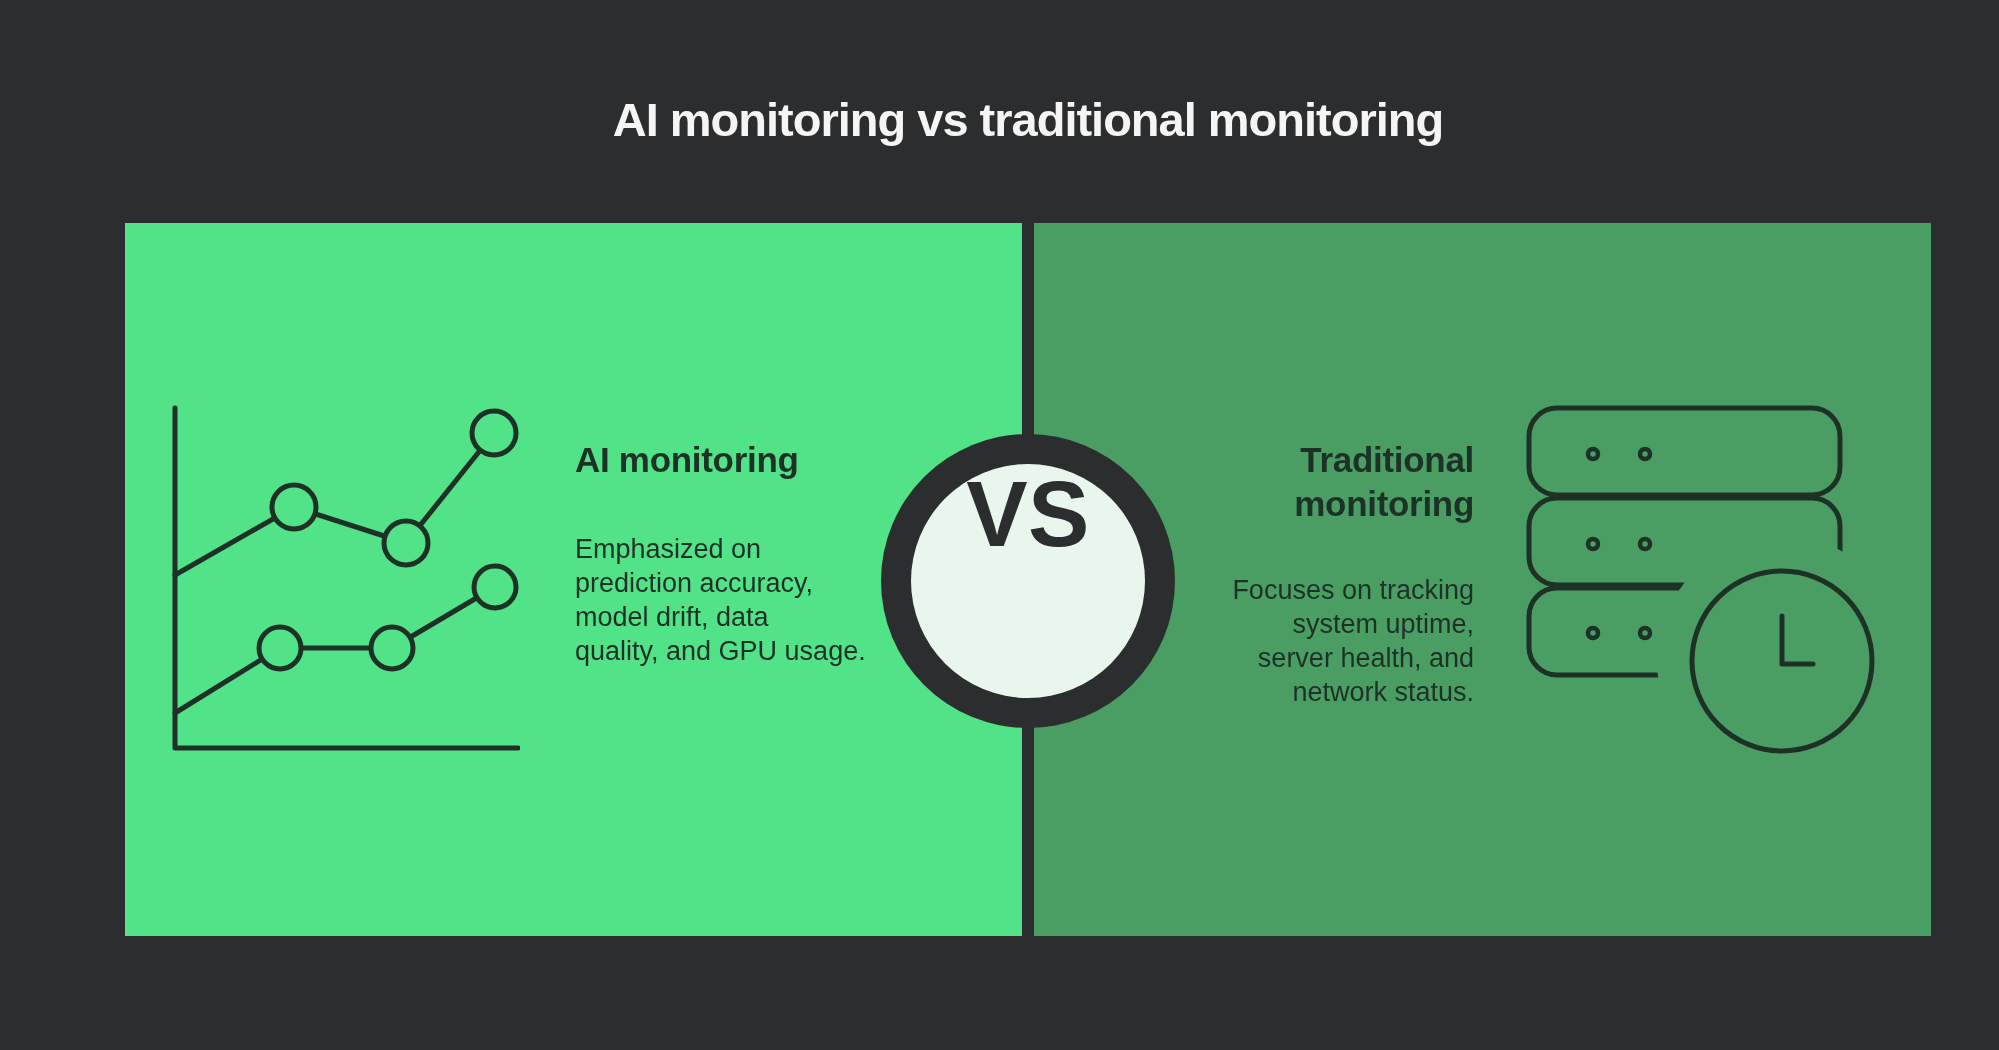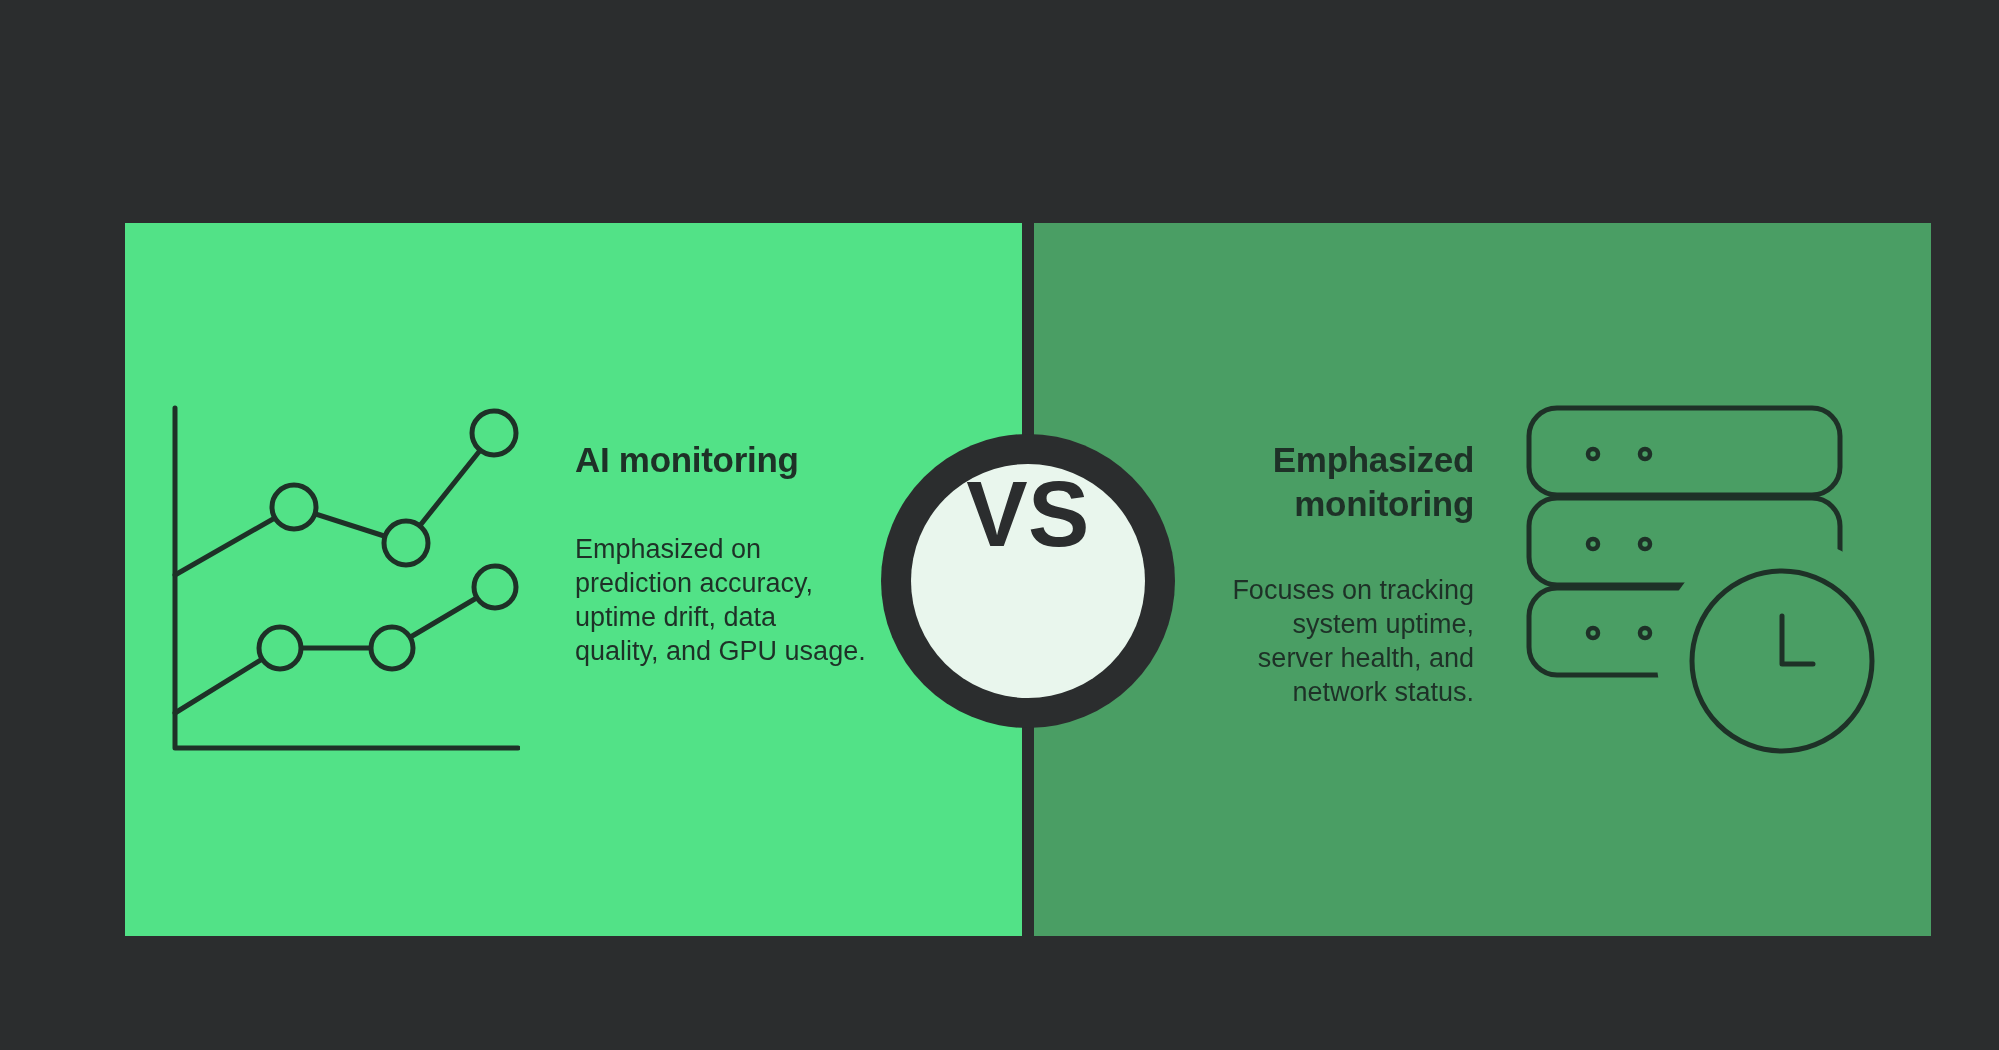--- a/index.html
+++ b/index.html
@@ -59,20 +59,21 @@
   .vs-label{
     font-size:92px;font-weight:700;letter-spacing:0.5px;
     color:var(--vs_badge_ring);transform:translateY(-2px);
   }
 </style>
 </head>
 <body>
 
 <div class="stage">
 
+  <h1 class="title">AI monitoring vs traditional monitoring</h1>
 
   <div class="panels">
 
     <section class="panel panel-left">
       <div class="chart-icon-box">
         <svg class="icon-svg" viewBox="0 0 355 365">
           <path class="icon-stroke" d="M10 10 L10 350 L353 350"></path>
           <polyline class="icon-stroke" points="10,177 129,109 241,145 329,35"></polyline>
           <polyline class="icon-stroke" points="10,315 115,250 227,250 330,189"></polyline>
           <circle class="icon-node" cx="129" cy="109" r="22"></circle>
@@ -80,28 +81,28 @@
           <circle class="icon-node" cx="329" cy="35" r="22"></circle>
           <circle class="icon-node" cx="115" cy="250" r="21"></circle>
           <circle class="icon-node" cx="227" cy="250" r="21"></circle>
           <circle class="icon-node" cx="330" cy="189" r="21"></circle>
         </svg>
       </div>
       <div class="left-text">
         <h2 class="panel-heading">AI monitoring</h2>
         <p class="panel-body">Emphasized on
 prediction accuracy,
-uptime drift, data
+model drift, data
 quality, and GPU usage.</p>
       </div>
     </section>
 
     <section class="panel panel-right">
       <div class="right-text">
-        <h2 class="panel-heading">Emphasized
+        <h2 class="panel-heading">Traditional
 monitoring</h2>
         <p class="panel-body">Focuses on tracking
 system uptime,
 server health, and
 network status.</p>
       </div>
       <div class="server-icon-box">
         <svg class="icon-svg" viewBox="0 0 355 355">
           <defs>
             <mask id="clock-cutout">

